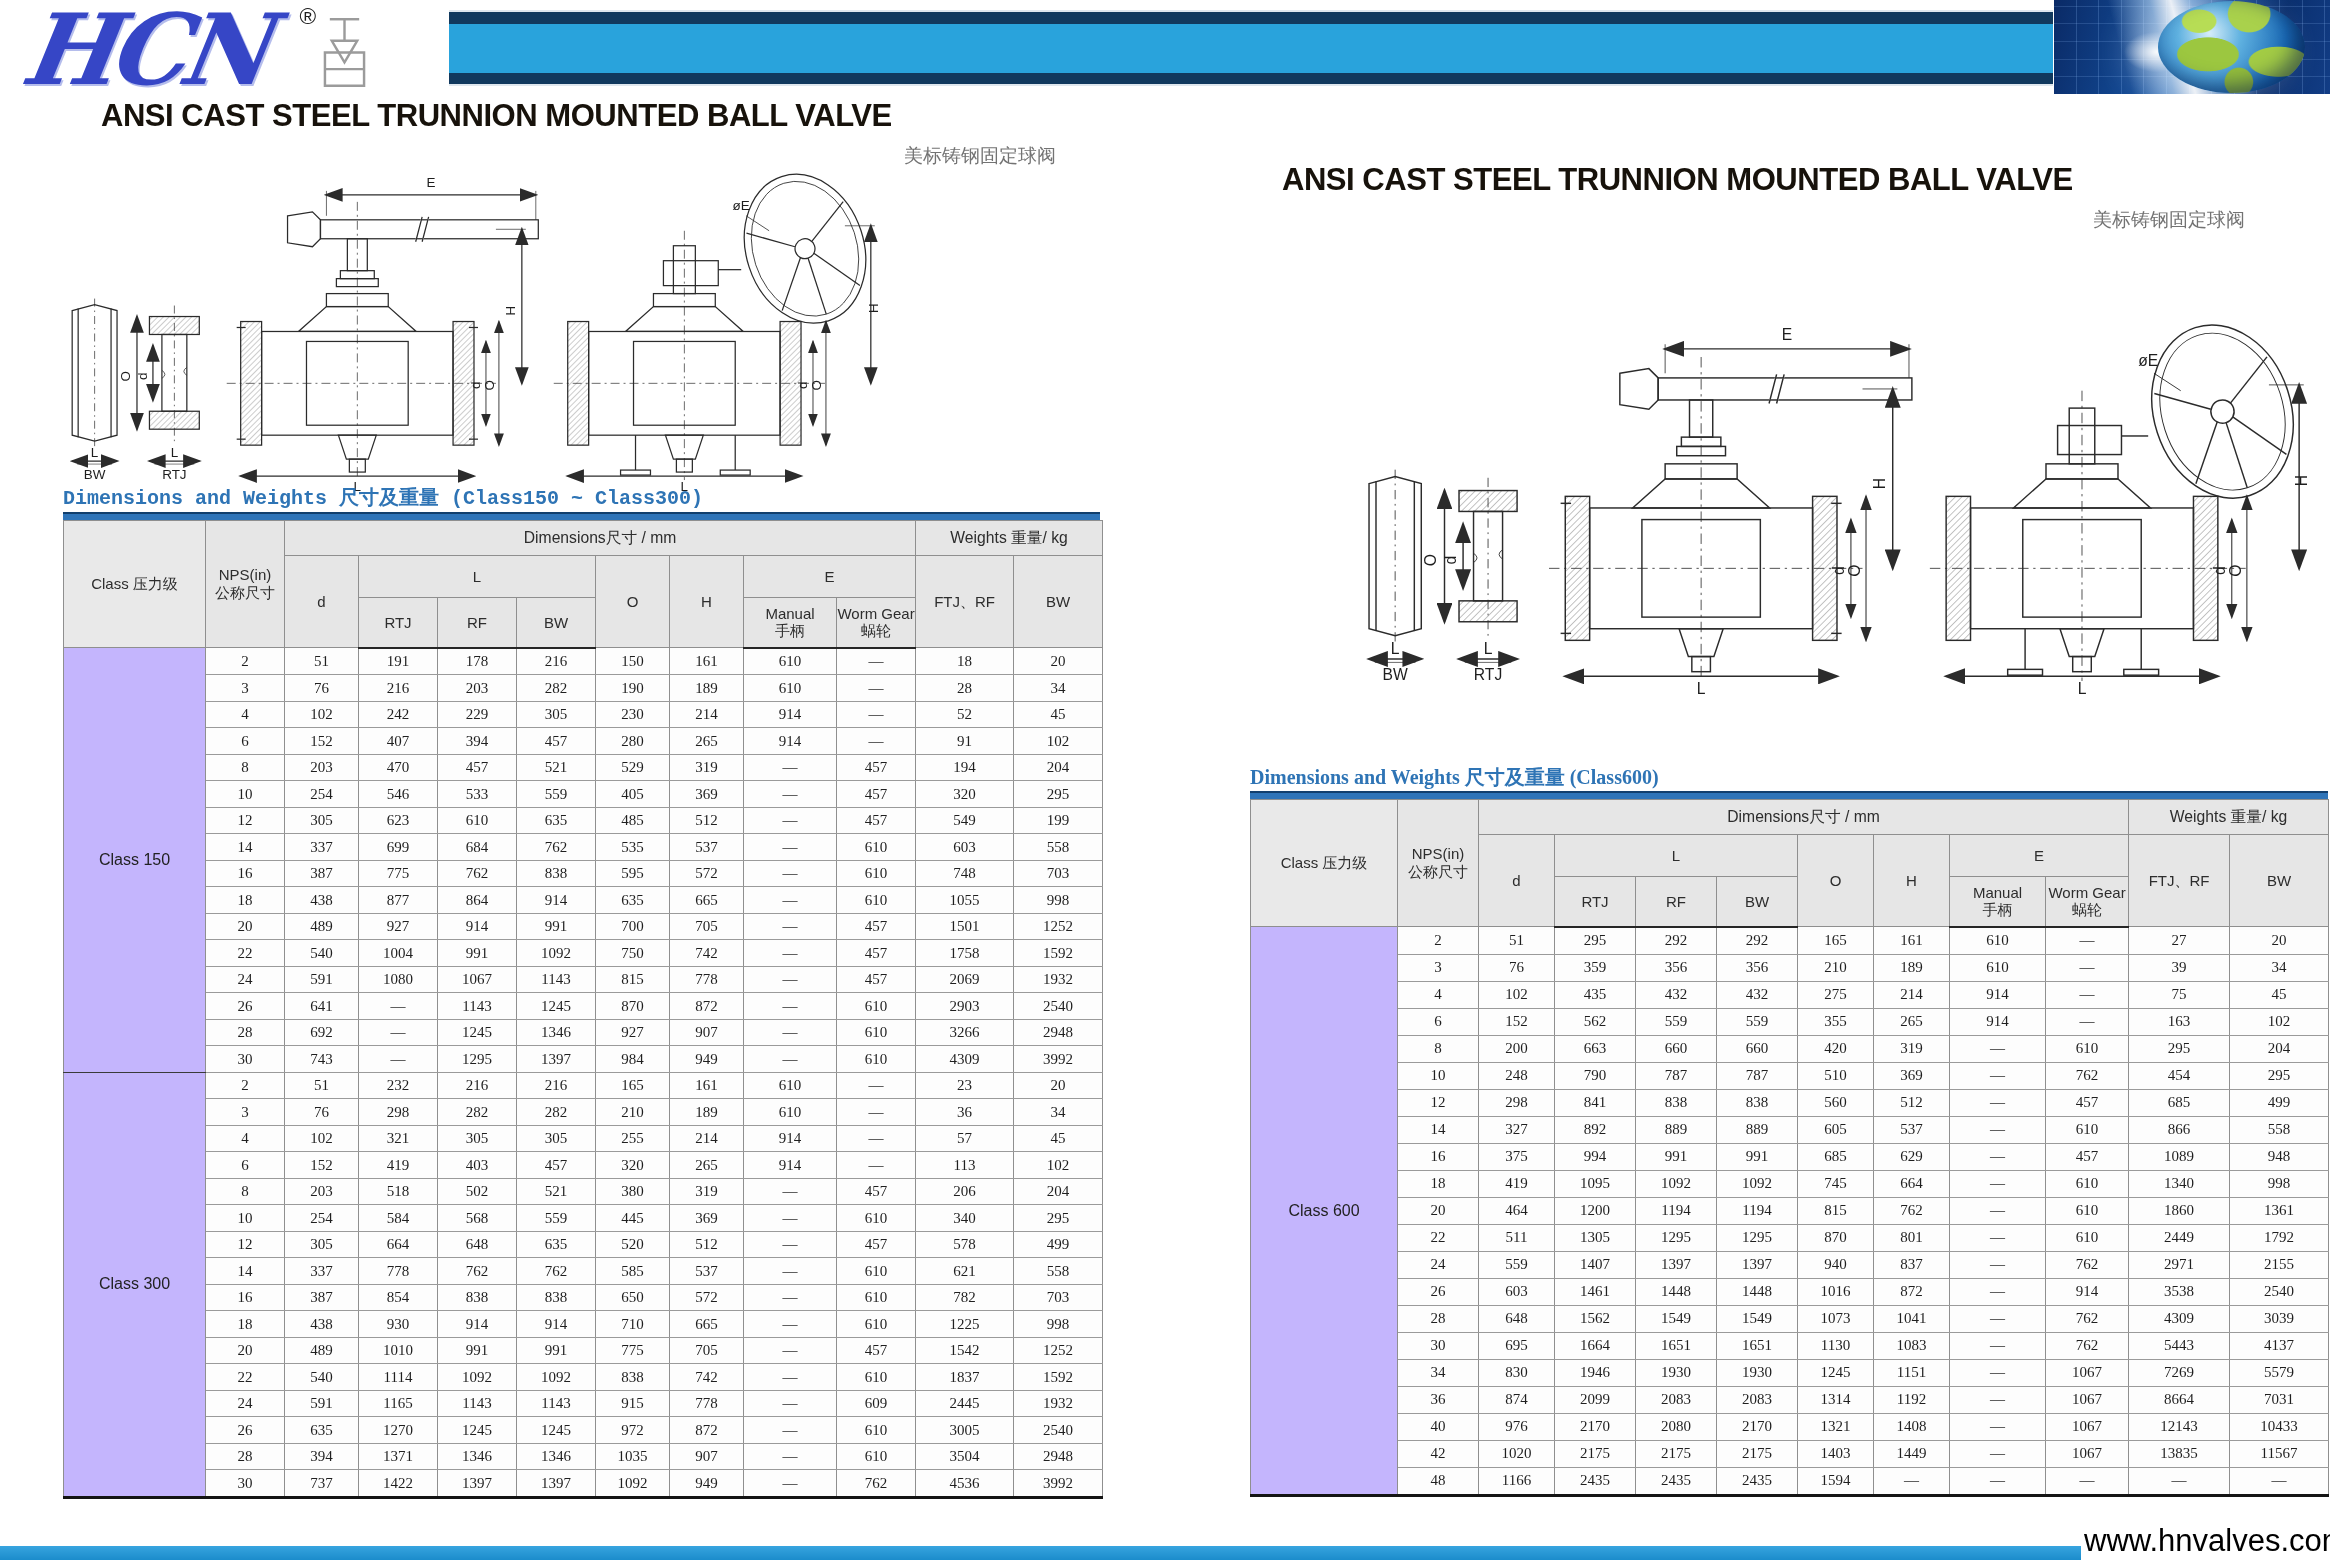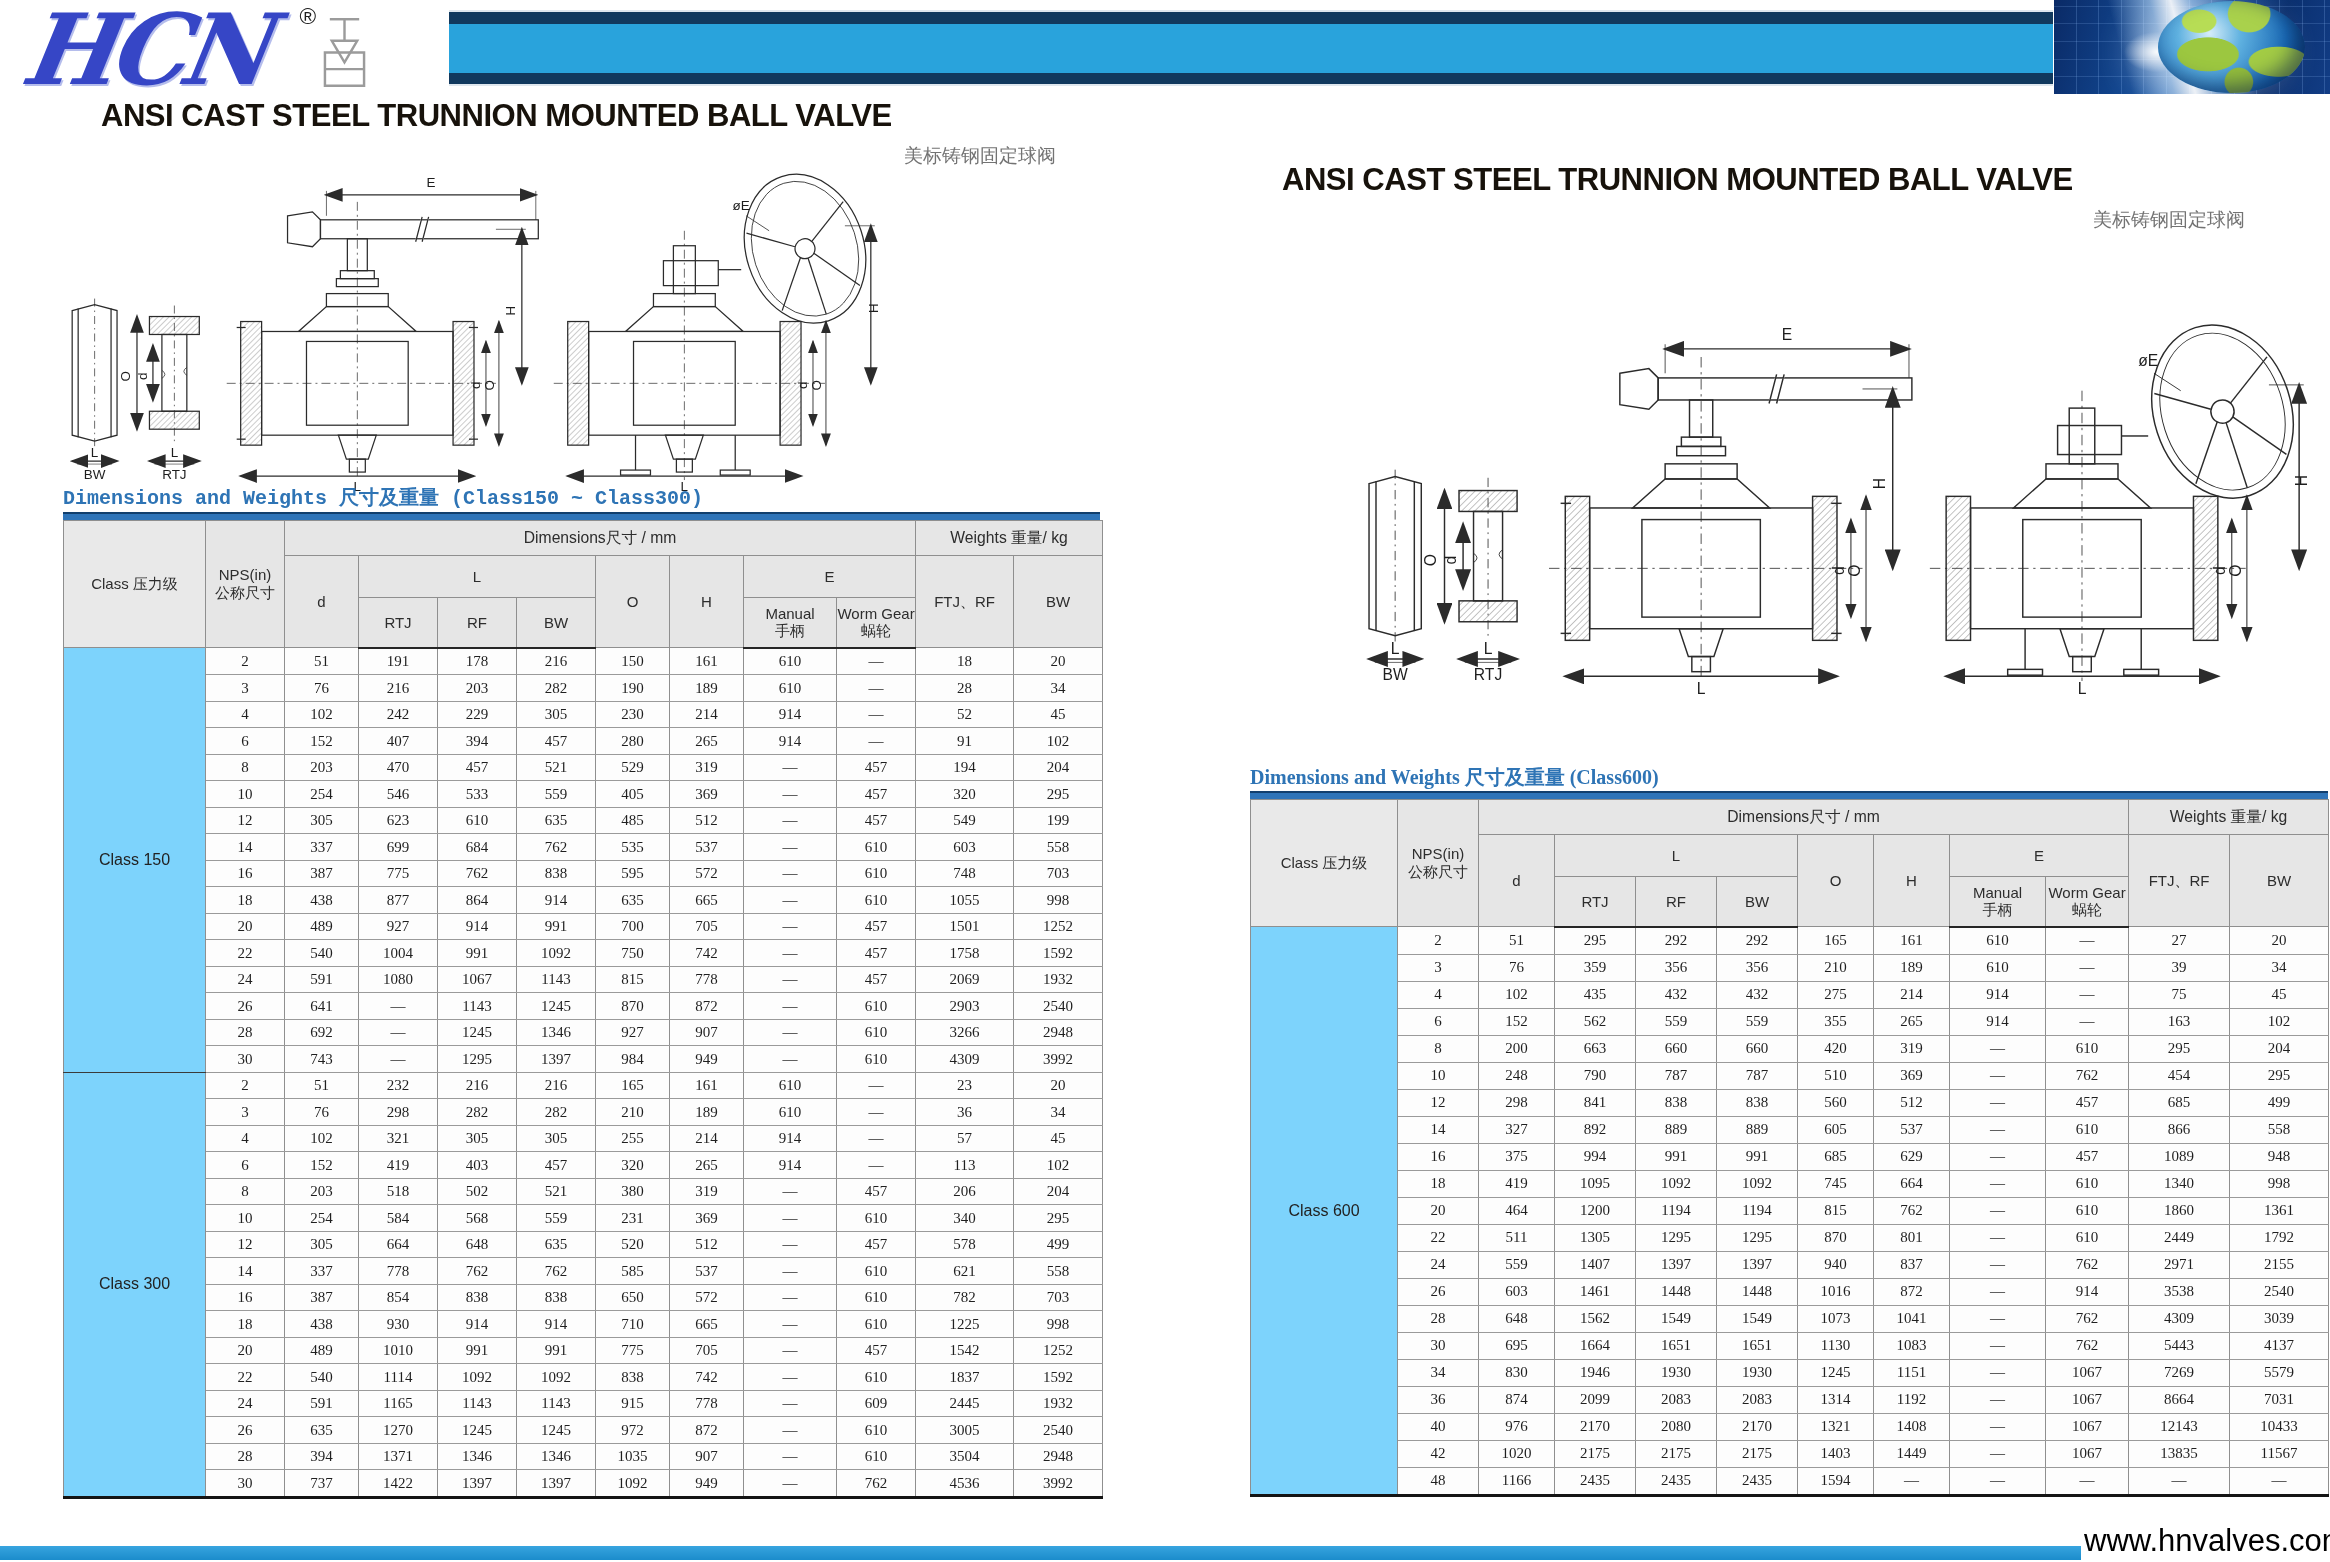--- a/index.html
+++ b/index.html
@@ -83,21 +83,21 @@
   .dtable thead tr:nth-child(3) th{height:49px;}
   .dtable thead tr:nth-child(3) th{border-bottom:2.9px solid #262626;}
   .dtable thead th[rowspan="3"],.dtable thead th[rowspan="2"]{border-bottom-width:1px;}
   .dtable thead tr:nth-child(1) th.hclass{background:#e9e9e9;}
   .dtable tbody td{
     font-family:"Liberation Serif",serif;font-size:15px;height:25.5px;
     border-top:0.5px solid #bdbdbd;border-bottom:1px solid #9a9a9a;color:#1f1f1f;
   }
   .t1 .dtable tbody td{height:26px;}
   .dtable tbody th.class-cell{
-    background:#7dd3fc;font-weight:normal;font-size:16px;color:#222;
+    background:#c4b5fd;font-weight:normal;font-size:16px;color:#222;
     border-bottom:1.5px solid #3a3a3a;
   }
   
   .footer-bar{position:absolute;left:0;top:1546px;width:2081px;height:13.7px;
     background:linear-gradient(#37a4df,#1b8ccb);}
   .footer-url{position:absolute;left:2084px;top:1521px;width:245px;height:41px;
     font-size:31px;line-height:39px;color:#000;white-space:nowrap;}
 </style>
 </head>
 <body>
@@ -607,21 +607,21 @@
           <td>457</td>
           <td>206</td>
           <td>204</td>
         </tr>
         <tr>
           <td>10</td>
           <td>254</td>
           <td>584</td>
           <td>568</td>
           <td>559</td>
-          <td>231</td>
+          <td>445</td>
           <td>369</td>
           <td>—</td>
           <td>610</td>
           <td>340</td>
           <td>295</td>
         </tr>
         <tr>
           <td>12</td>
           <td>305</td>
           <td>664</td>

